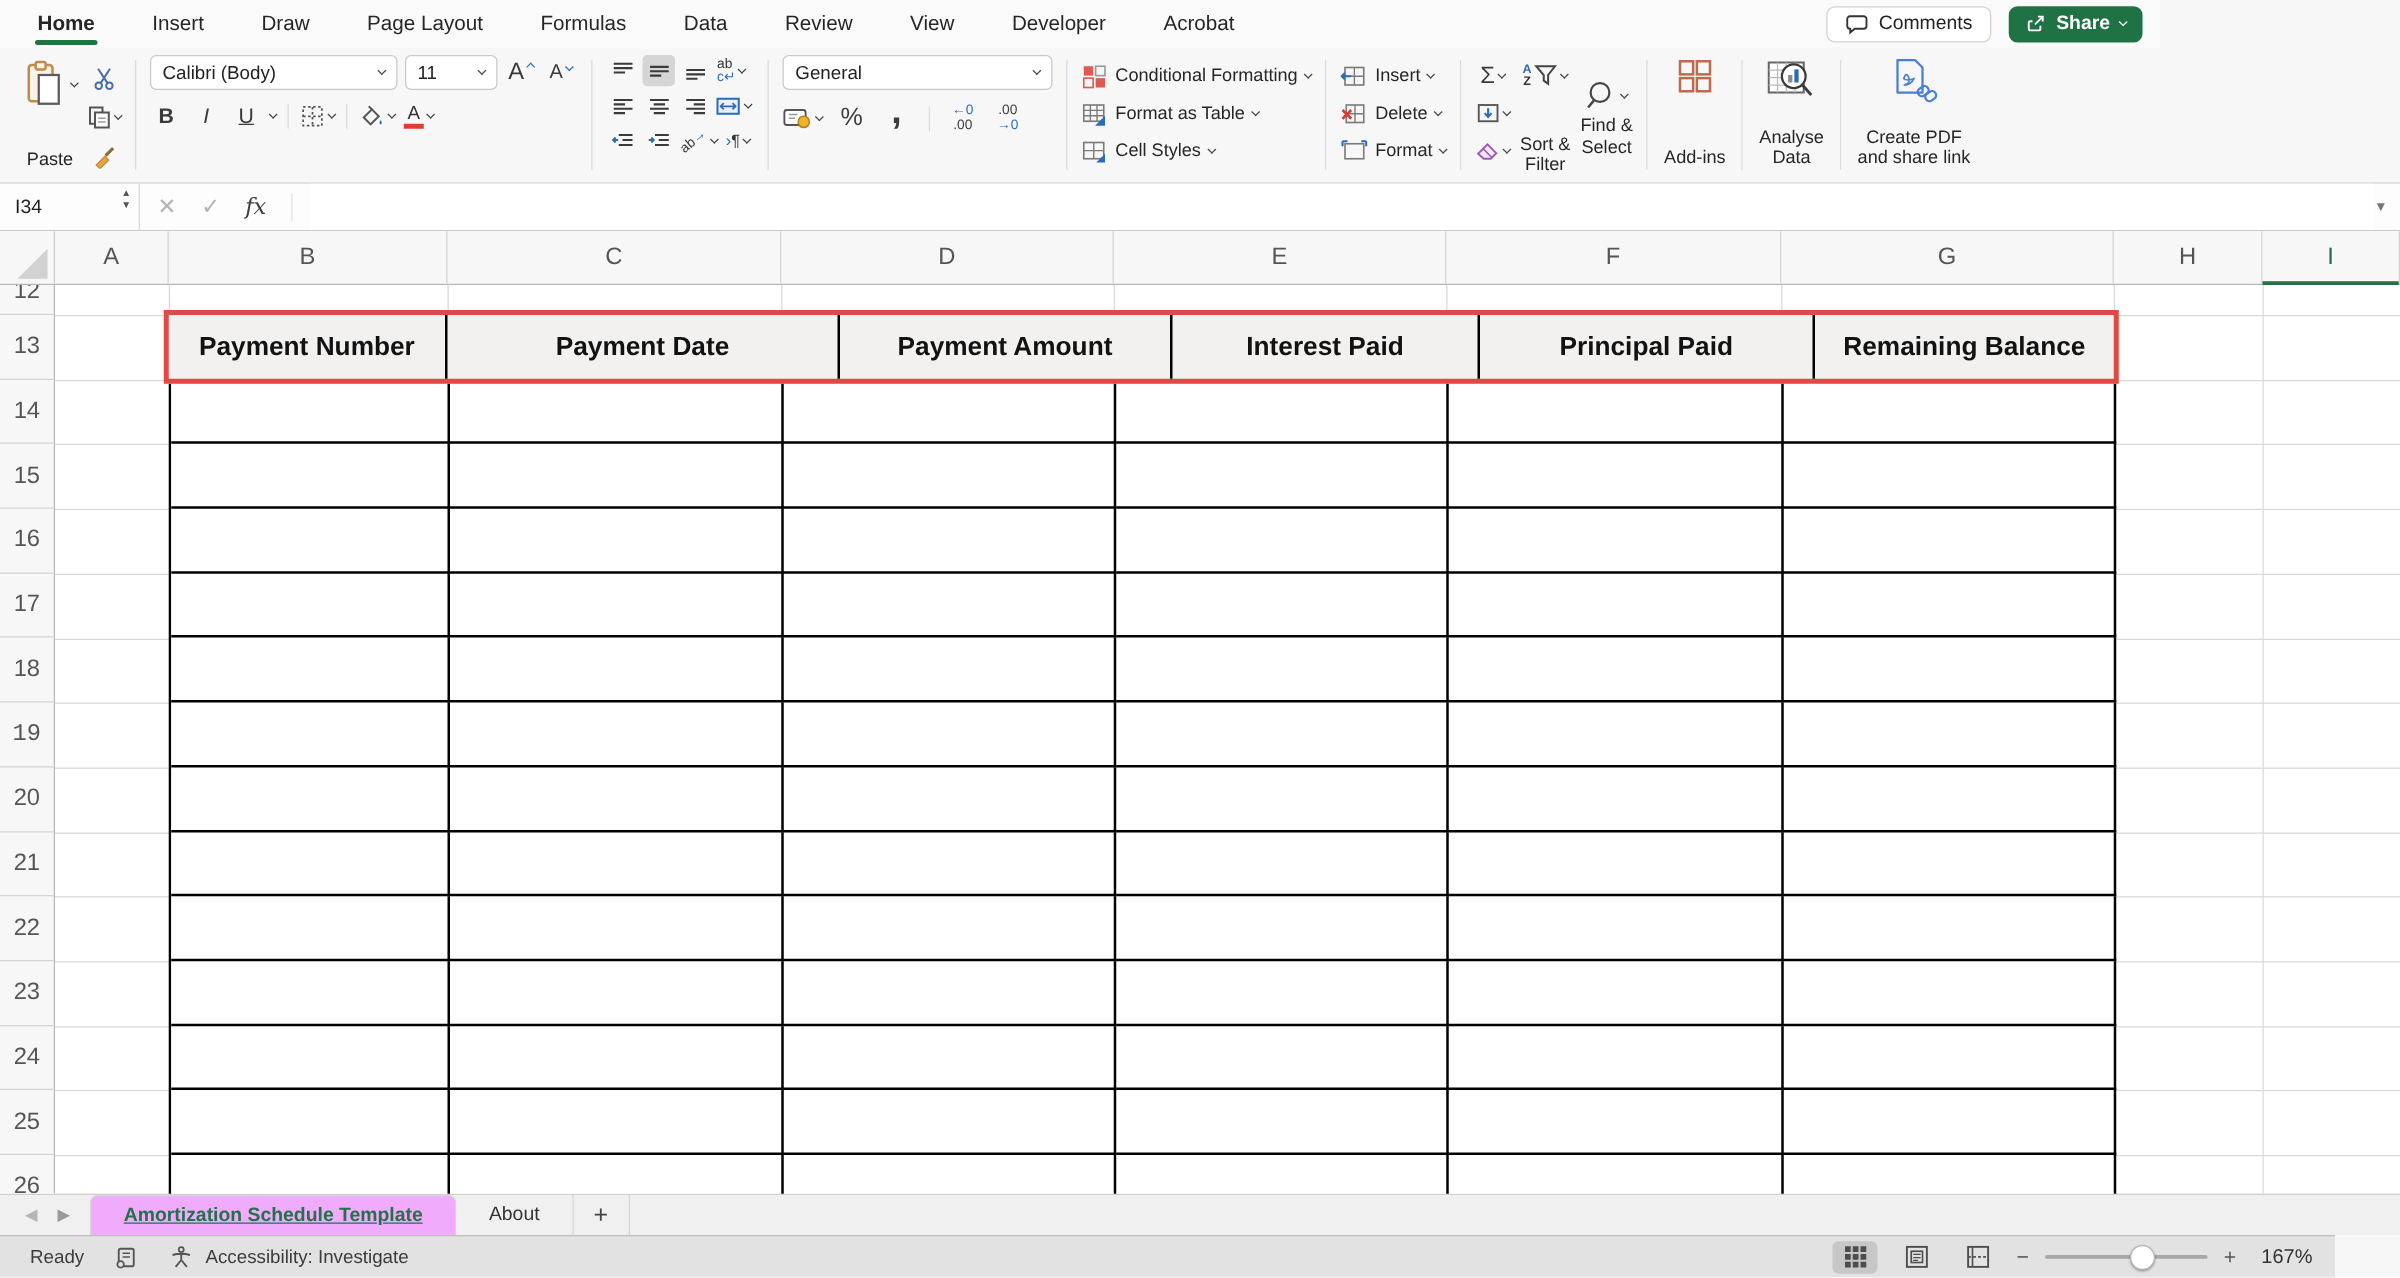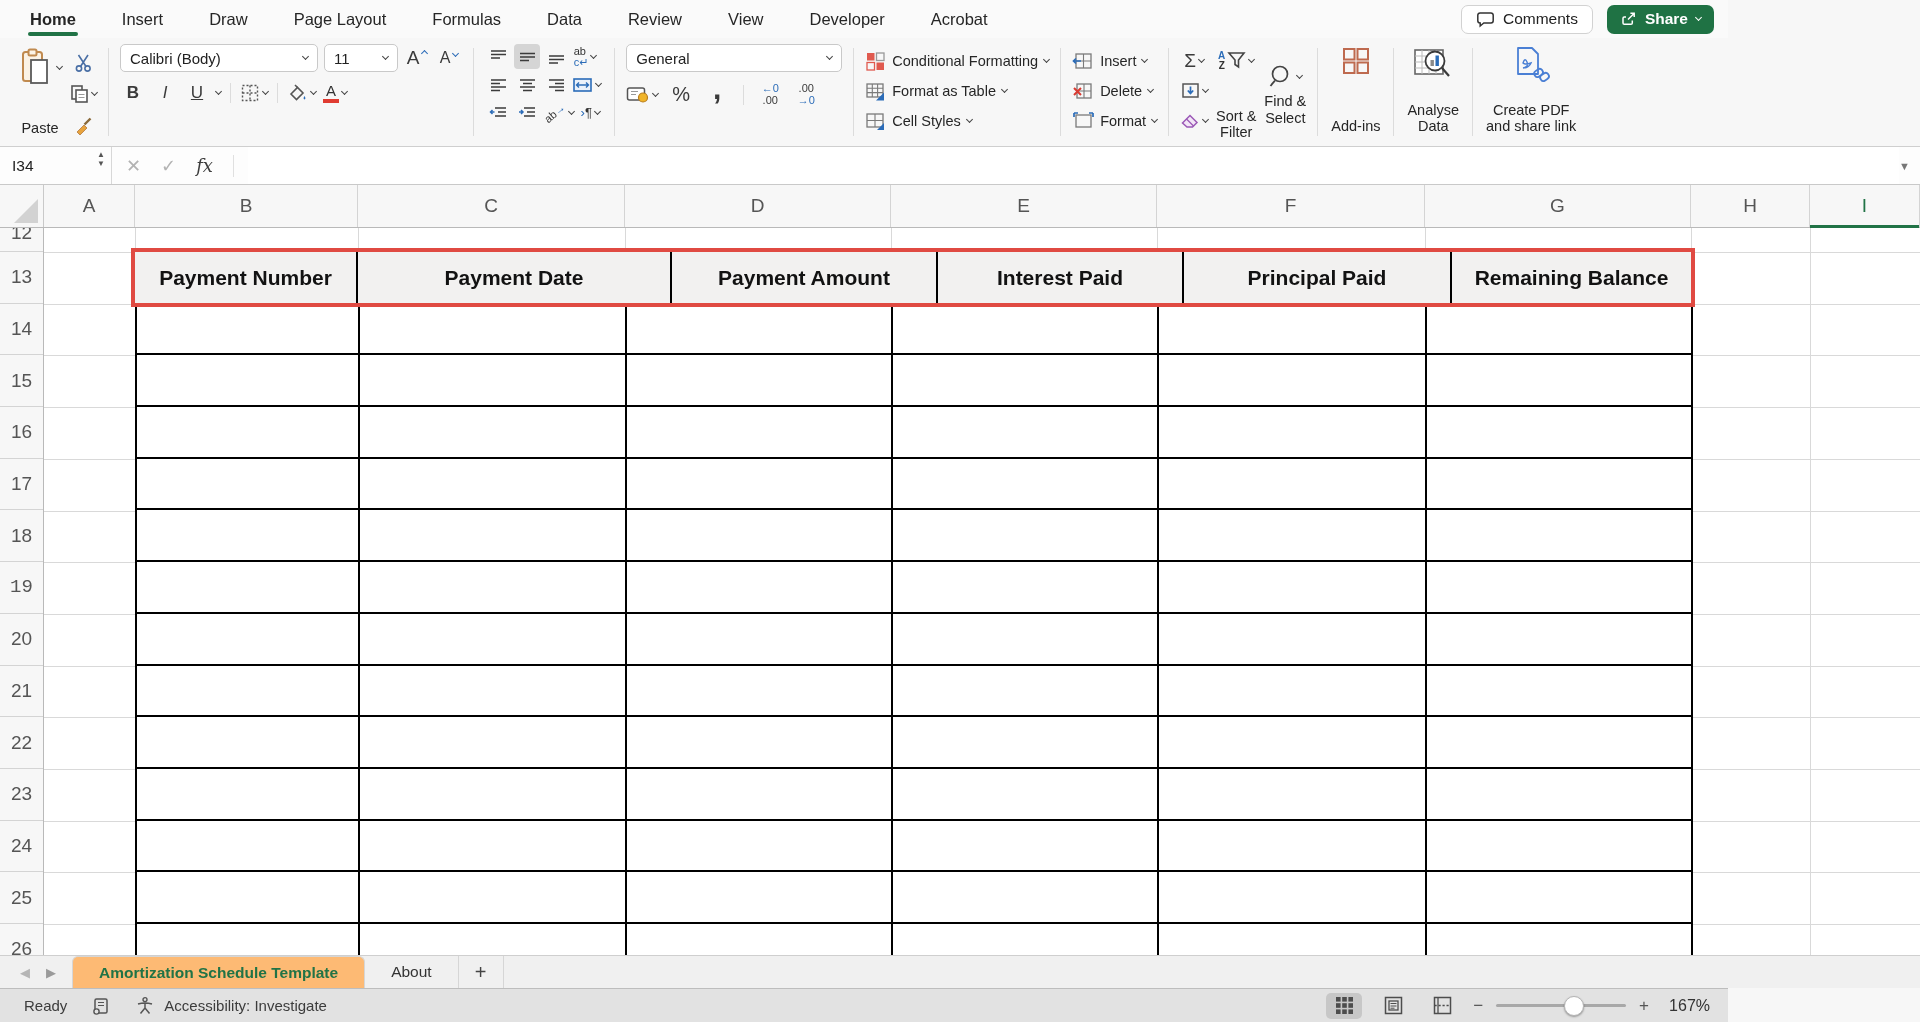--- a/index.html
+++ b/index.html
@@ -71,25 +71,25 @@
   .th-cell { display:flex; align-items:center; justify-content:center; font-weight:bold; font-size:21px; color:#121212; border-right:2px solid #000; }
   .th-cell:last-child { border-right:none; }
   #tablebody { position:absolute; left:135px; top:75.7px; width:1558px; border-left:2px solid #000; z-index:1; }
   .tb-row { display:flex; height:51.7px; background:#fff; }
   .tb-cell { border-right:2px solid #000; border-bottom:2px solid #000; }
 
   
   #sheettabs { position:absolute; left:0; top:955px; width:1920px; height:33px; background:#f0f0f0; border-top:1px solid #cfcfcf; display:flex; align-items:stretch; }
   .tabnav { display:flex; align-items:center; gap:16px; padding:0 16px 0 20px; color:#9a9a9a; font-size:13px; }
   .sheet-tab { display:flex; align-items:center; padding:0 26px; font-size:15.5px; color:#333; }
-  .sheet-tab.active { background:#fdba74; color:#217346; font-weight:bold; border:1px solid #d6d6d6; border-bottom:none; border-radius:6px 6px 0 0; }
+  .sheet-tab.active { background:#f0abfc; color:#217346; font-weight:bold; border:1px solid #d6d6d6; border-bottom:none; border-radius:6px 6px 0 0;text-decoration:underline; }
   .addtab { width:46px; display:flex; align-items:center; justify-content:center; font-size:20px; color:#444; border-left:1px solid #d6d6d6; border-right:1px solid #d6d6d6; }
 
   
-  #statusbar { position:absolute; left:0; top:988px; width:1728px; height:34px; background:#e2e2e2; border-top:1px solid #bdbdbd; display:flex; align-items:center; font-size:15px; color:#3c3c3c; }
+  #statusbar { position:absolute; left:0; top:988px; width:1868px; height:34px; background:#e2e2e2; border-top:1px solid #bdbdbd; display:flex; align-items:center; font-size:15px; color:#3c3c3c; }
   .sb-left { display:flex; align-items:center; gap:24px; padding-left:24px; }
   .sb-acc { display:flex; align-items:center; gap:9px; }
   .sb-right { margin-left:auto; display:flex; align-items:center; gap:13px; padding-right:18px; }
   .viewbtn { width:36px; height:26px; display:flex; align-items:center; justify-content:center; }
   .viewbtn.sel { background:#c7c7c7; border-radius:5px; }
   .zoomtrack { position:relative; width:130px; height:3px; background:#a8a8a8; border-radius:2px; }
   .zoomknob { position:absolute; left:52%; top:-8.5px; width:20px; height:20px; background:#fff; border:1px solid #b5b5b5; border-radius:50%; box-shadow:0 1px 2px rgba(0,0,0,.35); }
   .zoomsign { font-size:17px; color:#555; }
   .zoomlabel { font-size:16px; color:#333; min-width:48px; text-align:right; }
 

